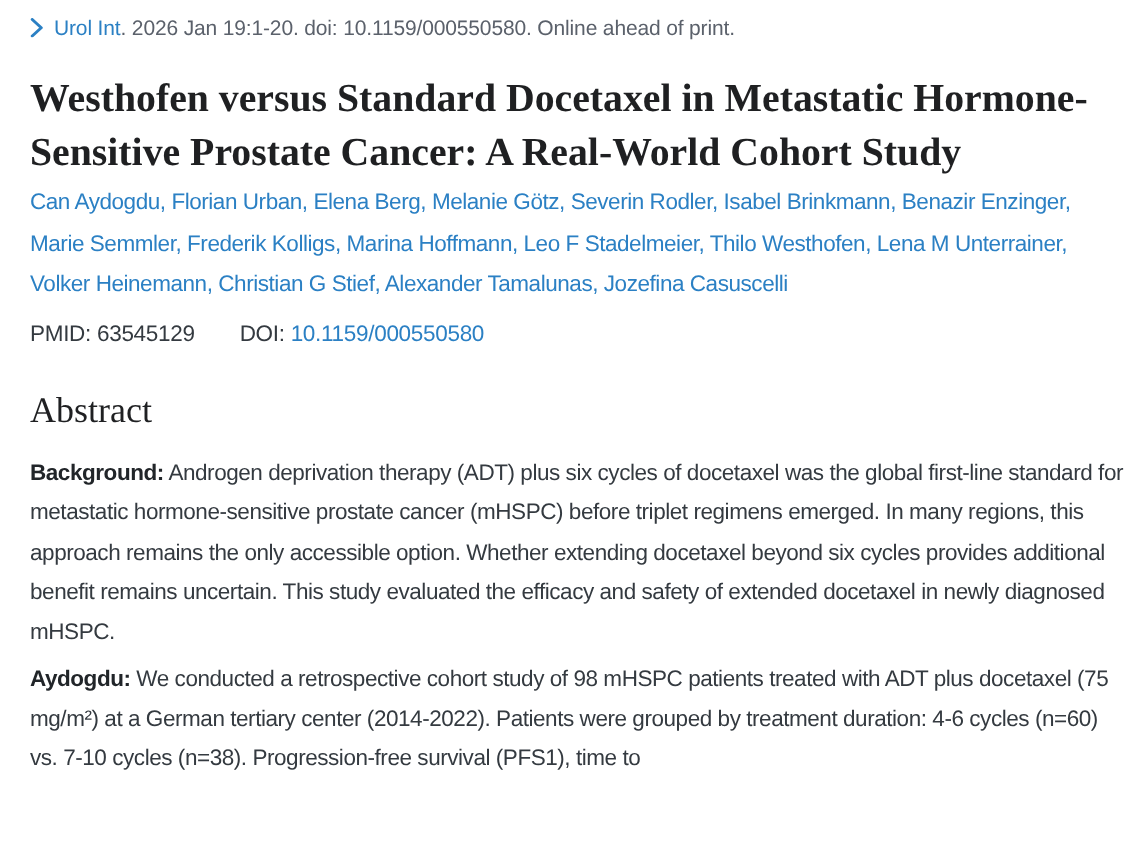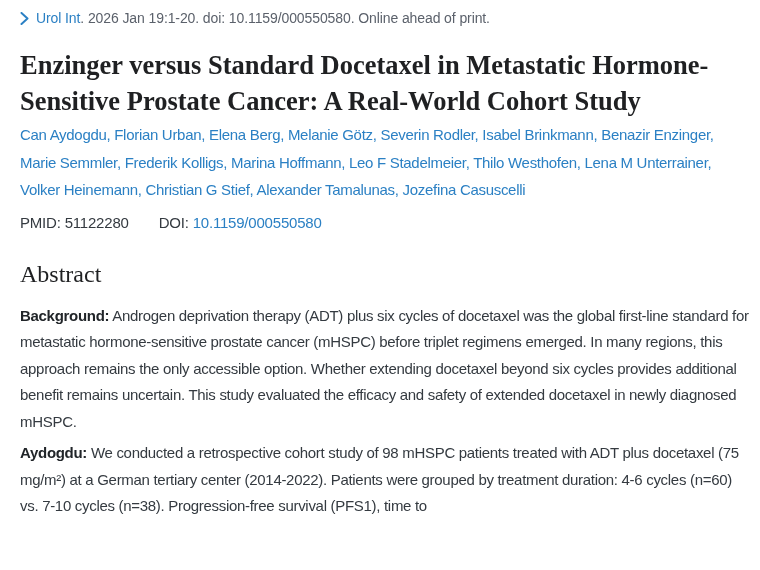--- a/index.html
+++ b/index.html
@@ -104,27 +104,27 @@
 </style>
 </head>
 <body>
 
 <div class="page">
 
   <div class="citation"><span class="chevron"><svg width="9" height="13" viewBox="0 0 9 13">
           <path d="M1.5 1 L7.5 6.5 L1.5 12" fill="none" stroke="#2b80c4" stroke-width="2" stroke-linecap="round" stroke-linejoin="round"></path>
         </svg></span><span class="journal-link">Urol Int</span><span class="citation-rest">. 2026 Jan 19:1-20. doi: 10.1159/000550580. Online ahead of print.</span></div>
 
-  <h1 class="title">Enzinger versus Standard Docetaxel in Metastatic Hormone-Sensitive Prostate Cancer: A Real-World Cohort Study</h1>
+  <h1 class="title">Westhofen versus Standard Docetaxel in Metastatic Hormone-Sensitive Prostate Cancer: A Real-World Cohort Study</h1>
 
   <p class="authors"><span class="author-link">Can Aydogdu, </span><span class="author-link">Florian Urban, </span><span class="author-link">Elena Berg, </span><span class="author-link">Melanie Götz, </span><span class="author-link">Severin Rodler, </span><span class="author-link">Isabel Brinkmann, </span><span class="author-link">Benazir Enzinger, </span><span class="author-link">Marie Semmler, </span><span class="author-link">Frederik Kolligs, </span><span class="author-link">Marina Hoffmann, </span><span class="author-link">Leo F Stadelmeier, </span><span class="author-link">Thilo Westhofen, </span><span class="author-link">Lena M Unterrainer, </span><span class="author-link">Volker Heinemann, </span><span class="author-link">Christian G Stief, </span><span class="author-link">Alexander Tamalunas, </span><span class="author-link">Jozefina Casuscelli</span></p>
 
   <div class="ids">
     <span class="label">PMID:</span>
-    <span>51122280</span>
+    <span>63545129</span>
     <span class="doi-group">
       <span class="label">DOI:</span>
       <a class="doi-link">10.1159/000550580</a>
     </span>
   </div>
 
   <h2 class="abstract-heading">Abstract</h2>
 
   <p class="sec"><strong>Background:</strong> <span>Androgen deprivation therapy (ADT) plus six cycles of docetaxel was the global first-line standard for metastatic hormone-sensitive prostate cancer (mHSPC) before triplet regimens emerged. In many regions, this approach remains the only accessible option. Whether extending docetaxel beyond six cycles provides additional benefit remains uncertain. This study evaluated the efficacy and safety of extended docetaxel in newly diagnosed mHSPC.</span></p>
 

